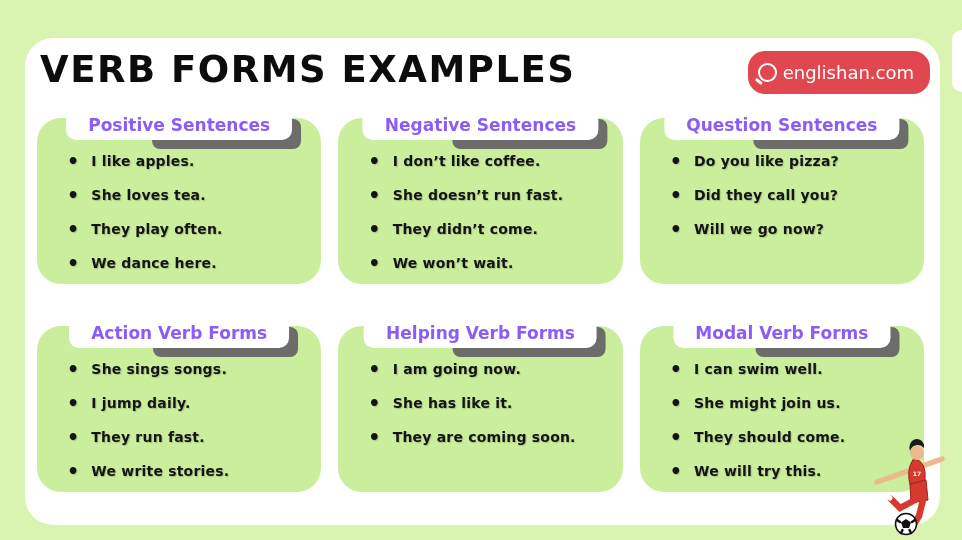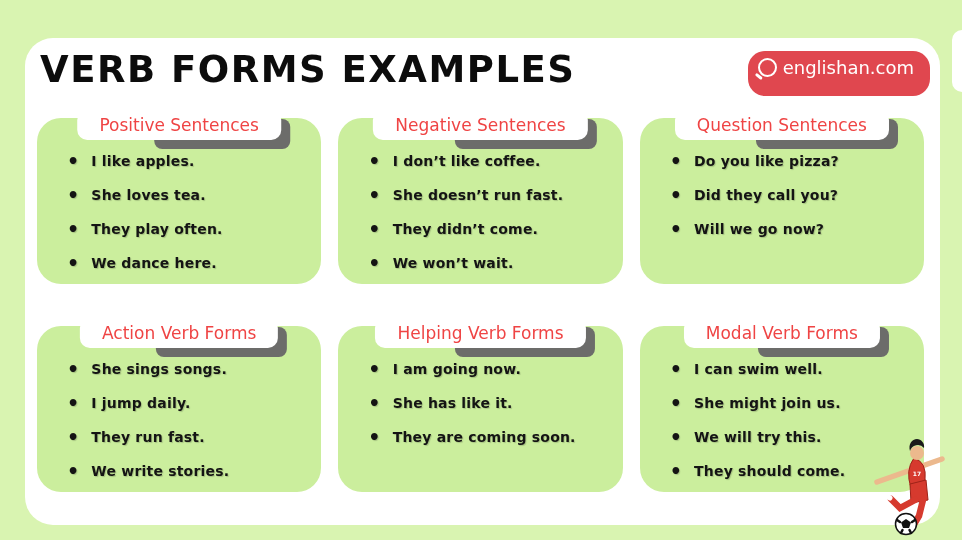--- a/index.html
+++ b/index.html
@@ -10,23 +10,23 @@
   }
   .panel{
     position:absolute;left:25px;top:38px;width:915px;height:487px;
     background:#ffffff;border-radius:28px;
   }
   .page-title{
     position:absolute;left:15px;top:10px;margin:0;
     font-size:37px;font-weight:800;letter-spacing:1.5px;color:#0c0c0c;
   }
   .logo{
-    position:absolute;top:13px;right:10px;height:33px;
+    position:absolute;top:13px;right:10px;height:43px;
     background:#e0474f;border-radius:17px;
-    display:flex;align-items:center;gap:6px;padding:0 16px 12px 10px;
+    display:flex;align-items:center;gap:6px;padding:0 16px 0 10px;
     color:#ffffff;font-size:18px;cursor:pointer;
   }
   .mag{
     position:relative;width:15px;height:15px;border:2.5px solid #fff;
     border-radius:50%;flex:0 0 auto;
   }
   .mag::after{
     content:"";position:absolute;left:-5px;bottom:-2px;width:8px;height:2.5px;
     background:#fff;border-radius:2px;transform:rotate(38deg);
   }
@@ -42,21 +42,21 @@
   }
   .tab{
     position:absolute;top:0;left:50%;transform:translateX(-50%);z-index:2;
   }
   .tab-shadow{
     position:absolute;left:38%;right:-9px;top:9px;bottom:-9px;
     background:#6c6c6a;border-radius:8px;
   }
   .tab-face{
     position:relative;display:block;background:#ffffff;border-radius:10px;
-    padding:5px 22px;font-size:17px;font-weight:400;color:#ef4444;
+    padding:5px 22px;font-size:17px;font-weight:700;color:#8b5cf6;
     white-space:nowrap;
   }
   ul.examples{
     margin:0;list-style:none;padding:34px 8px 0 30px;
   }
   ul.examples li{
     display:flex;align-items:flex-start;gap:12px;
     font-size:14px;font-weight:700;line-height:19px;color:#141414;
     margin-bottom:15px;letter-spacing:.2px;
     text-shadow:1px 1px 1px rgba(0,0,0,.18);
@@ -198,24 +198,24 @@
     <section class="cell">
       <div class="card">
         <ul class="examples">
           <li>
               <span>I can swim well.</span>
             </li>
           <li>
               <span>She might join us.</span>
             </li>
           <li>
+              <span>They should come.</span>
+            </li>
+          <li>
               <span>We will try this.</span>
-            </li>
-          <li>
-              <span>They should come.</span>
             </li>
         </ul>
       </div>
       <div class="tab">
         <i class="tab-shadow"></i>
         <span class="tab-face">Modal Verb Forms</span>
       </div>
     </section>
 
   </div>

